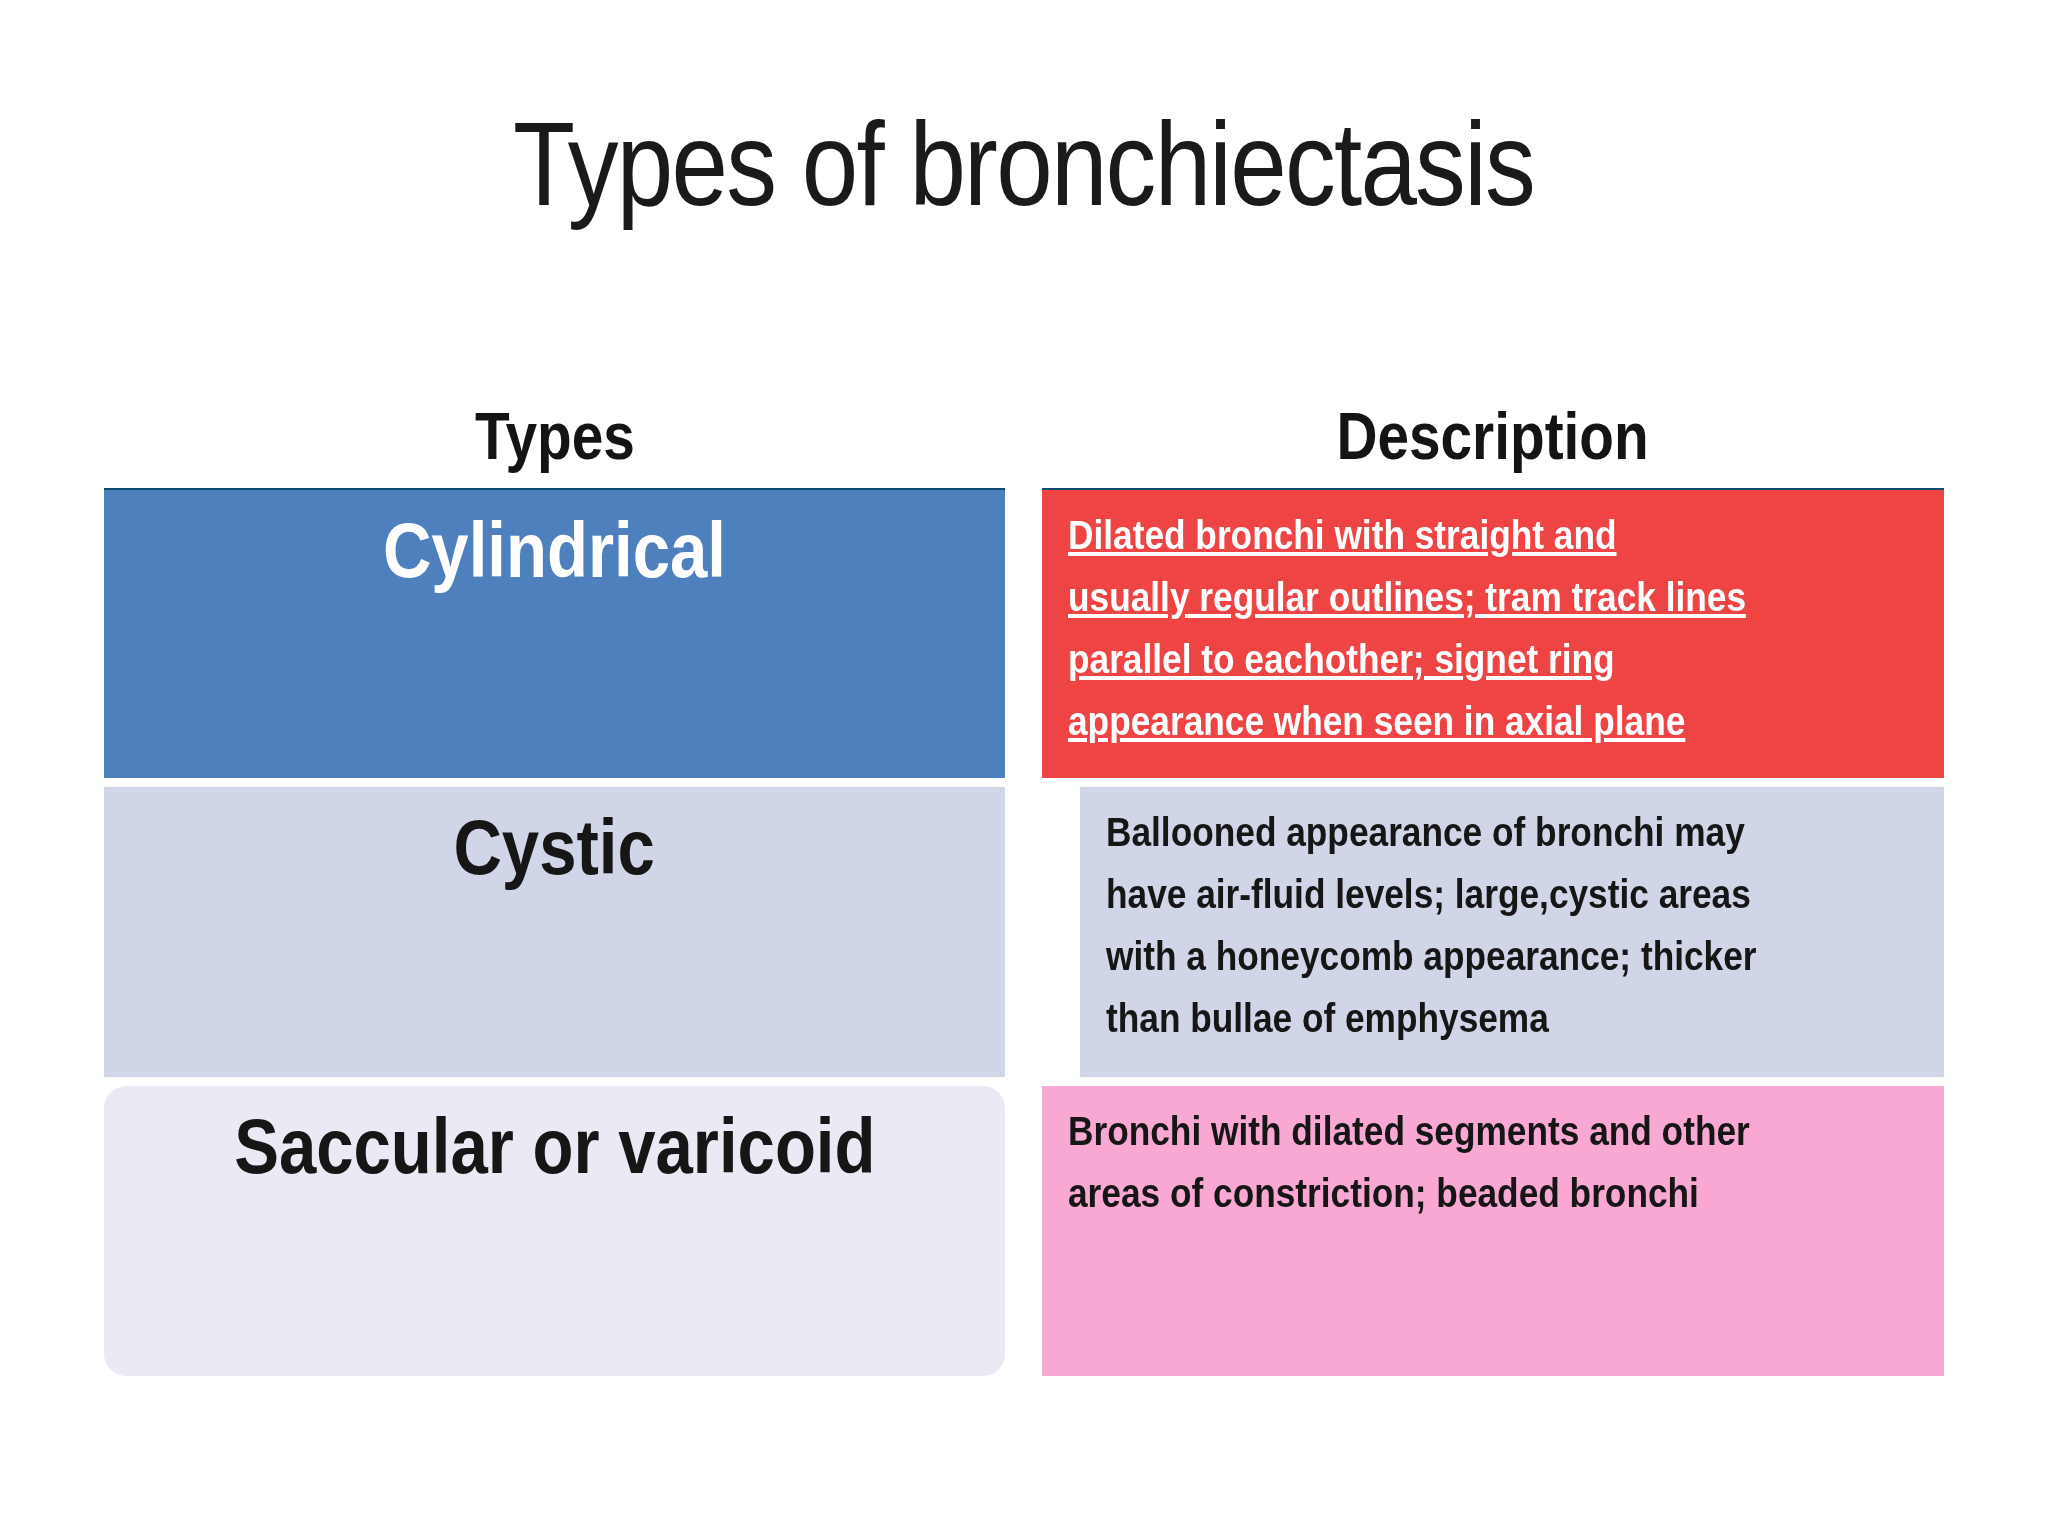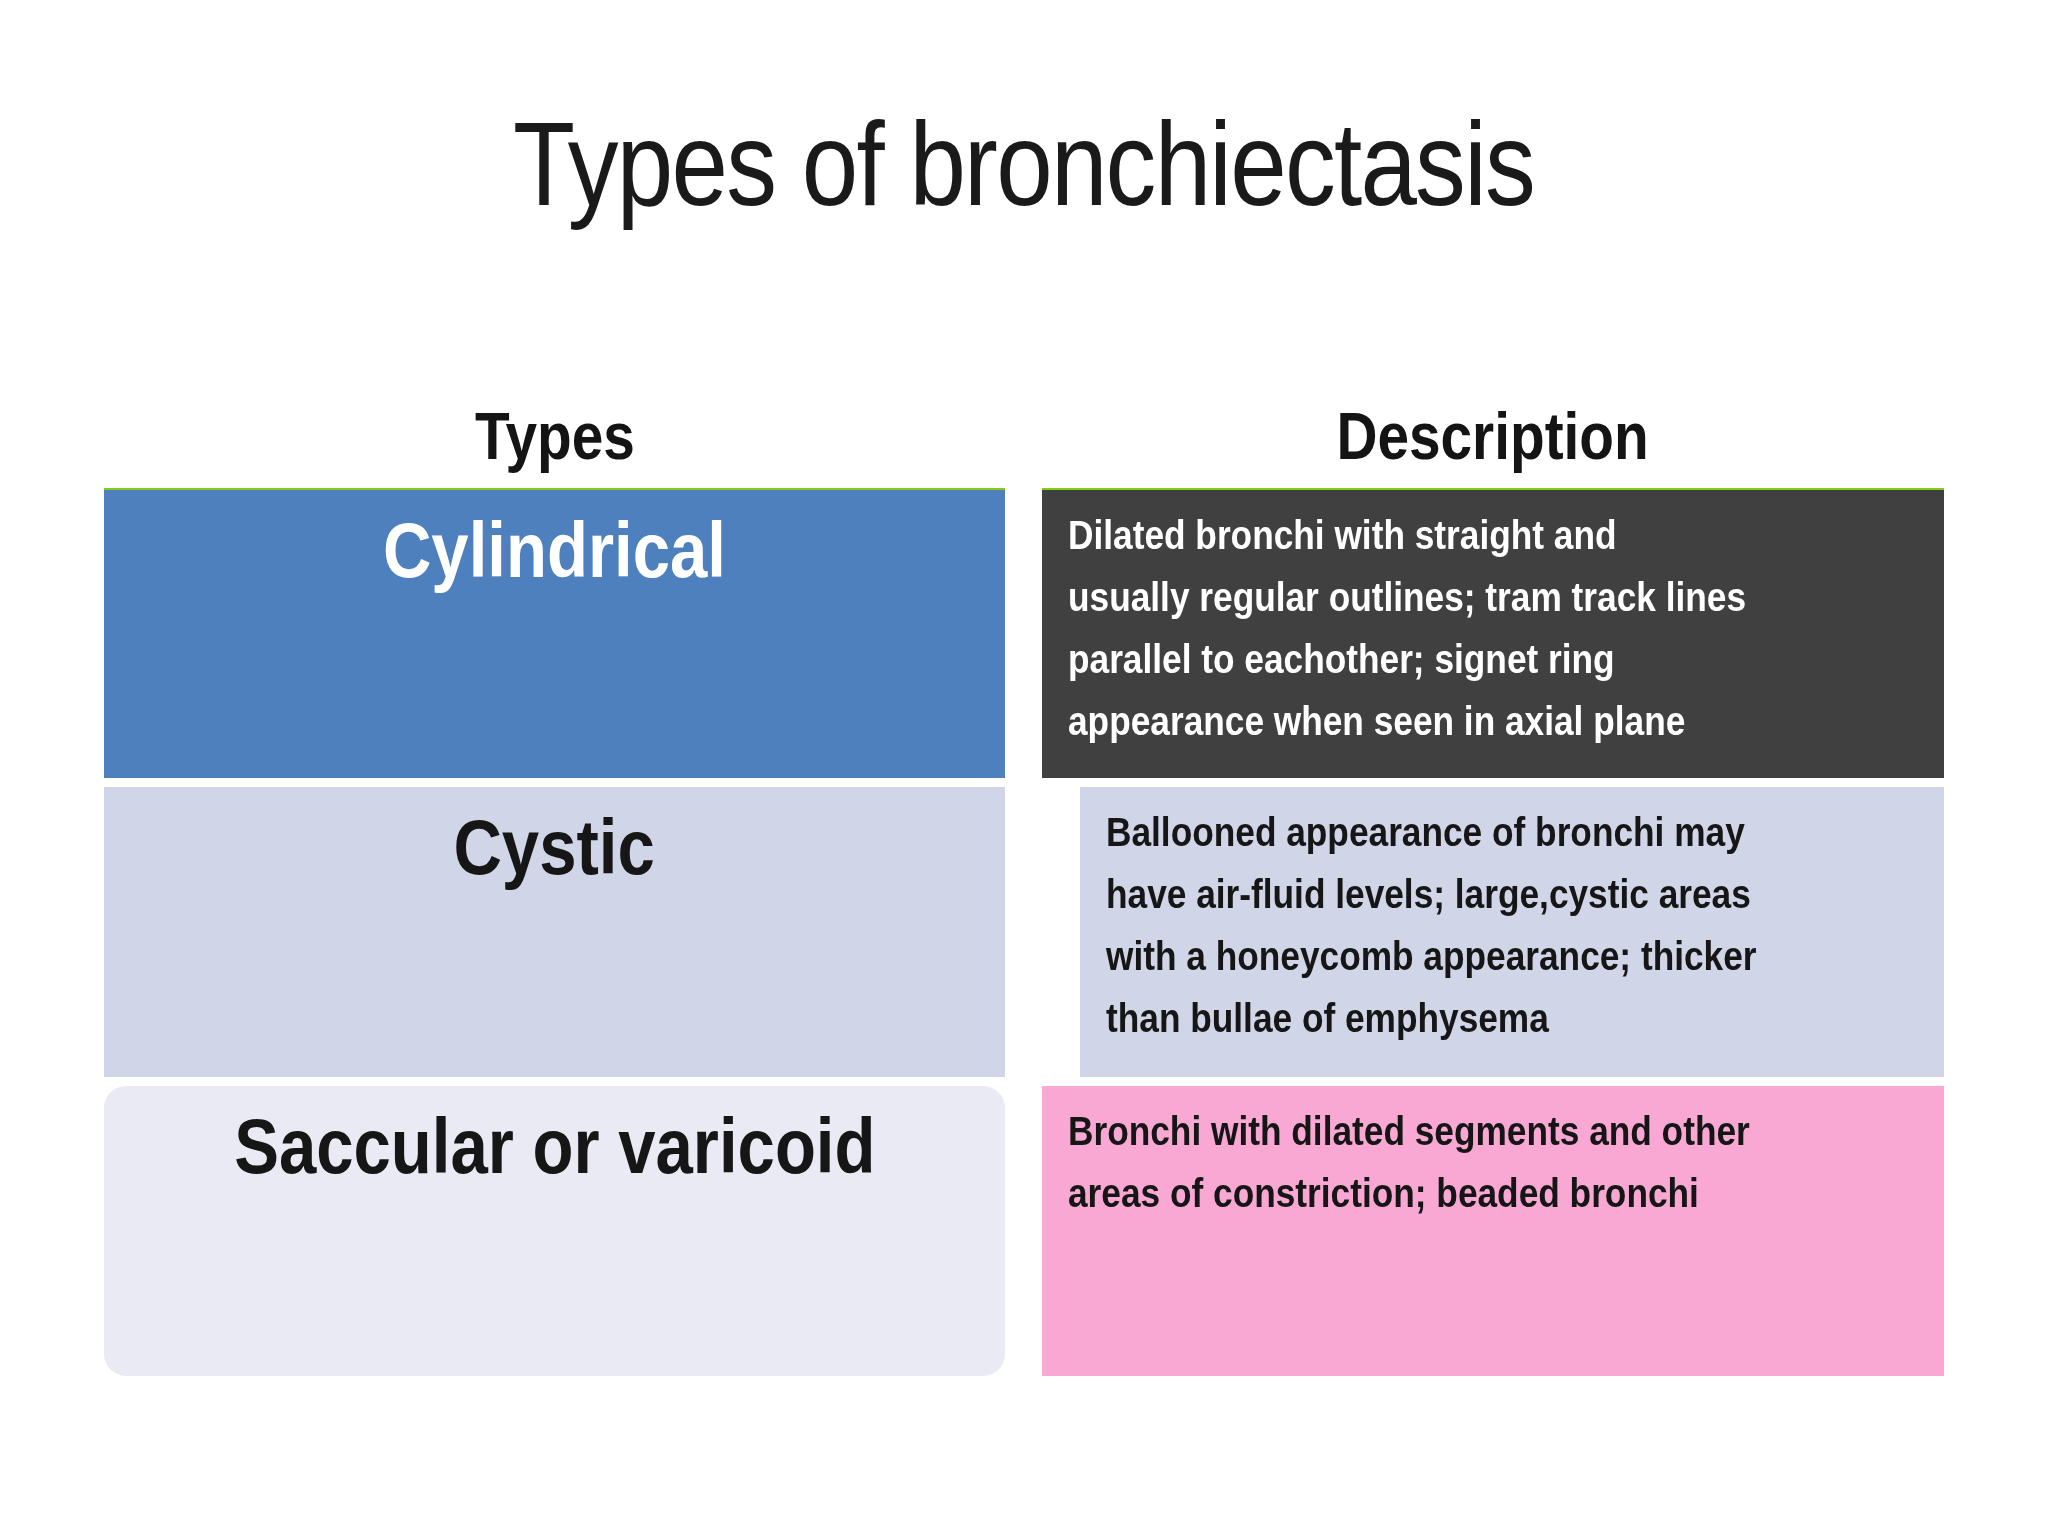--- a/index.html
+++ b/index.html
@@ -66,21 +66,21 @@
     overflow: hidden;
   }
   .cell.type {
     text-align: center;
     padding-top: 14px;
     font-weight: 700;
     font-size: 78px;
     line-height: 1.2;
   }
   .cell.r0 {
-    border-top: 2px solid #84cc16;
+    border-top: 2px solid #0c4a6e;
   }
   .cell.desc {
     padding: 14px 24px 0 26px;
   }
   .desc-inner {
     display: block;
     font-weight: 700;
     font-size: 41px;
     line-height: 62px;
     white-space: pre-line;
@@ -97,21 +97,21 @@
   <h1 class="slide-title"><span class="squeeze">Types of bronchiectasis</span></h1>
 
   <div class="col-headers">
     <div class="hdr"><span class="squeeze">Types</span></div>
     <div class="hdr"><span class="squeeze">Description</span></div>
   </div>
 
   <div class="band-table">
 
     <div class="cell type r0" style="background: rgb(78, 128, 190); color: rgb(255, 255, 255);"><span class="squeeze">Cylindrical</span></div>
-    <div class="cell desc r0" style="background: #404040; color: rgb(255, 255, 255);">
+    <div class="cell desc r0" style="background: #ef4444; color: rgb(255, 255, 255); text-decoration: underline;">
         <span class="desc-inner">Dilated bronchi with straight and
 usually regular outlines; tram track lines
 parallel to eachother; signet ring
 appearance when seen in axial plane</span>
       </div>
 
     <div class="cell type r1" style="background: rgb(208, 213, 232); color: rgb(22, 22, 22);"><span class="squeeze">Cystic</span></div>
     <div class="cell desc r1" style="background: rgb(208, 213, 232); color: rgb(22, 22, 22); margin-left: 38px;">
         <span class="desc-inner">Ballooned appearance of bronchi may
 have air-fluid levels; large,cystic areas

